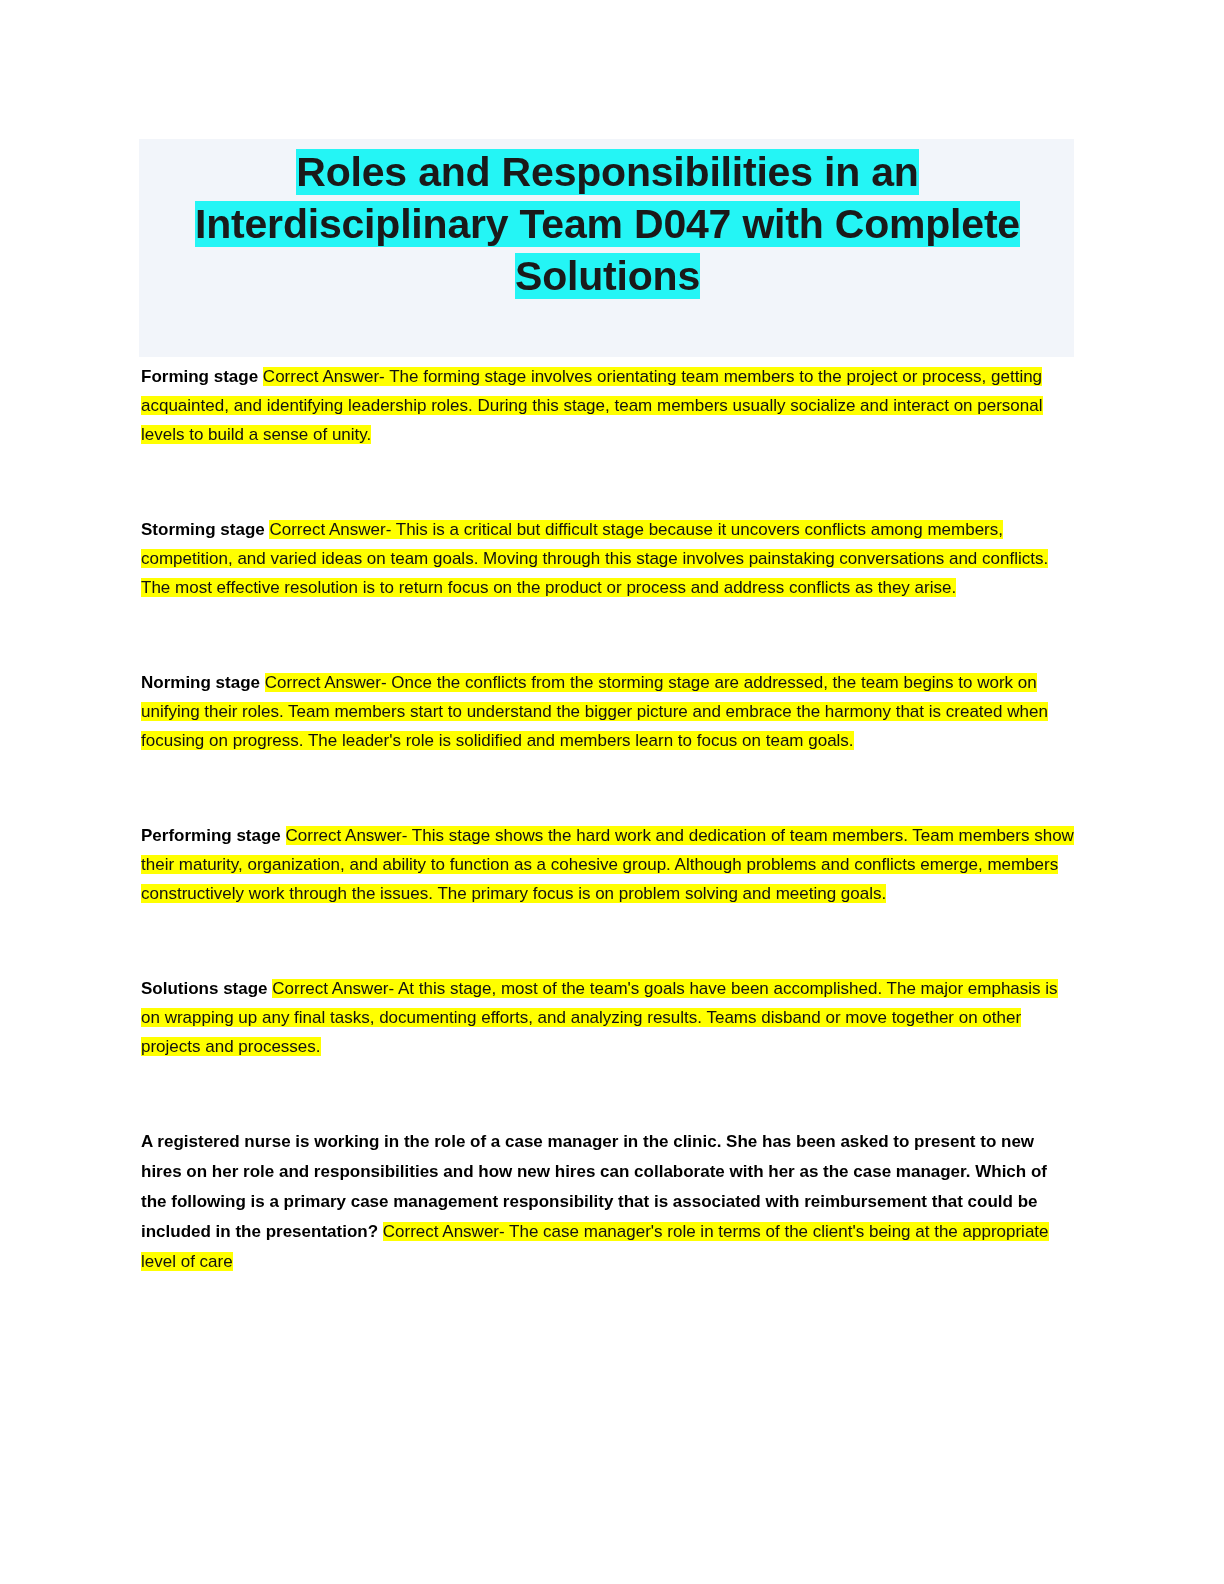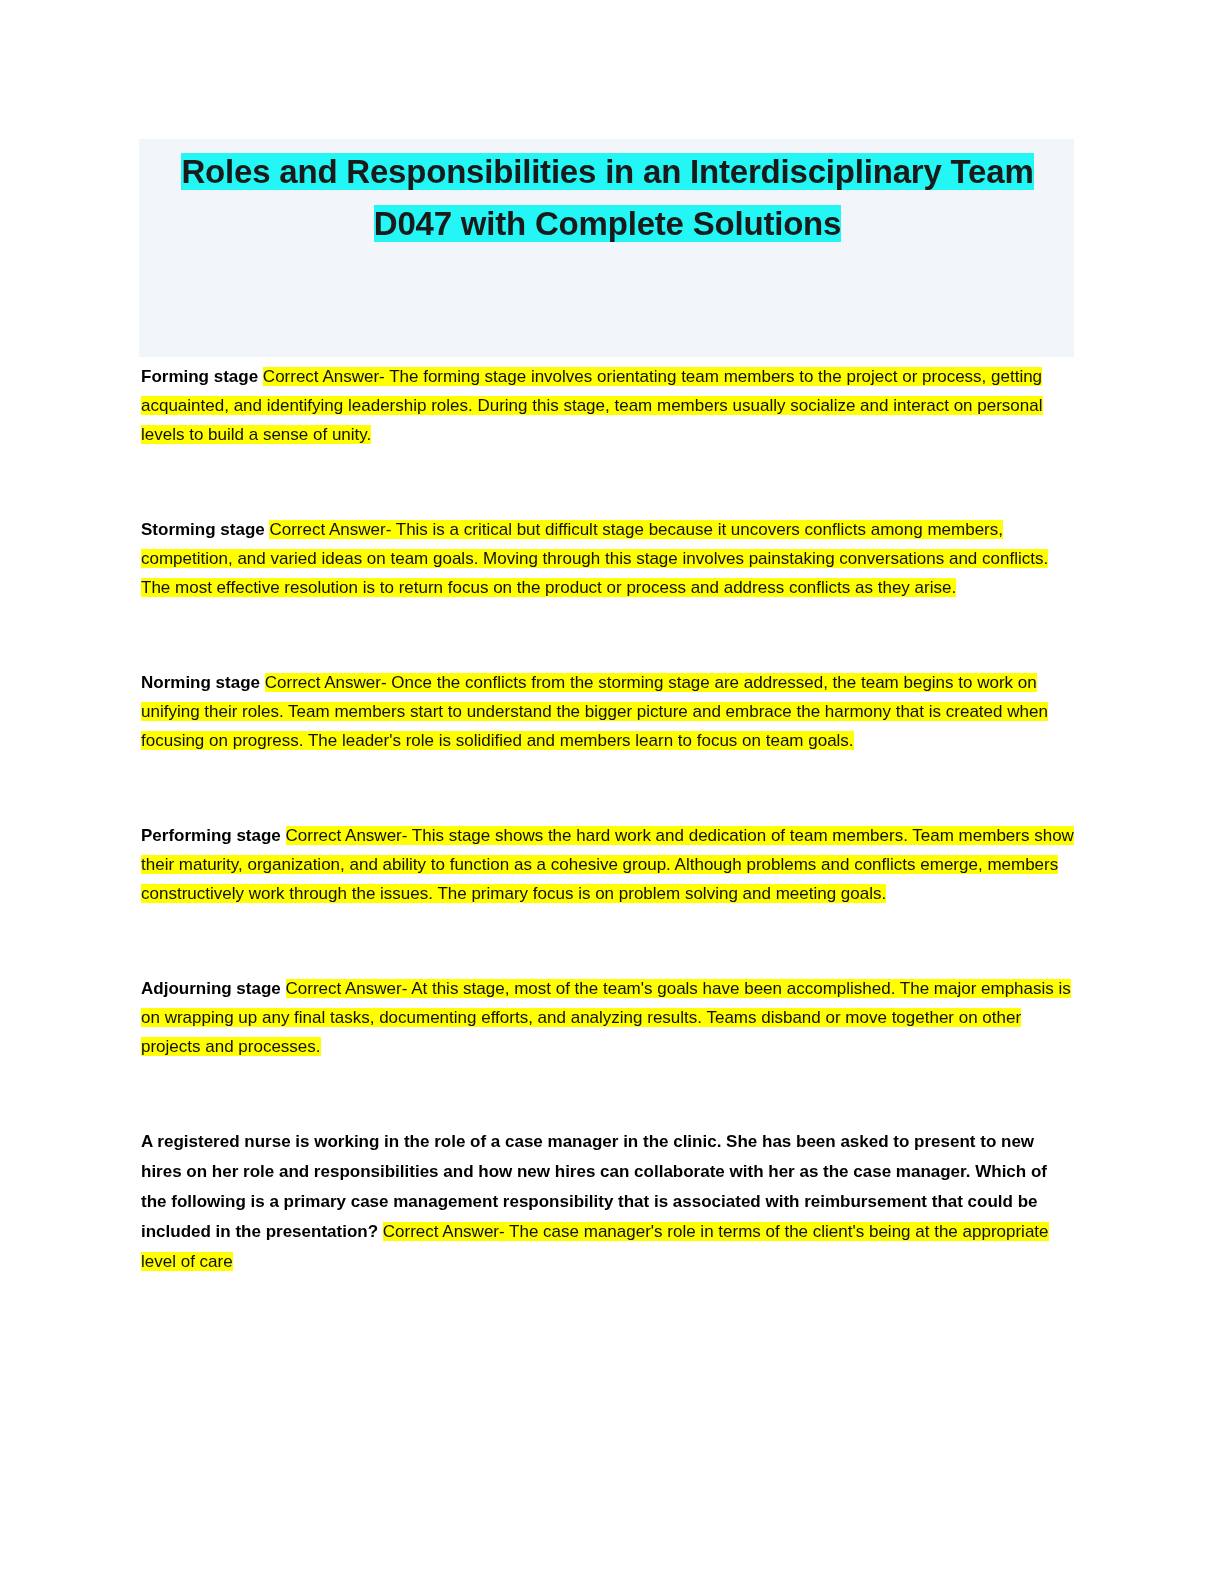--- a/index.html
+++ b/index.html
@@ -28,21 +28,21 @@
     width: 935px;
     height: 218px;
     background: #f2f5fa;
   }
   .title-text {
     position: absolute;
     left: 160px;
     top: 146px;
     width: 895px;
     text-align: center;
-    font-size: 33px;
+    font-size: 41px;
     font-weight: bold;
     line-height: 52px;
     color: #1a1a1a;
     letter-spacing: -0.2px;
   }
   .title-text .hl-cyan {
     background: #24f5f5;
     box-decoration-break: clone;
     -webkit-box-decoration-break: clone;
   }
@@ -87,18 +87,18 @@
   <div class="body">
 
     <div class="qa"><span class="q">Forming stage </span><span class="a">Correct Answer- The forming stage involves orientating team members to the project or process, getting acquainted, and identifying leadership roles. During this stage, team members usually socialize and interact on personal levels to build a sense of unity.</span></div>
 
     <div class="qa"><span class="q">Storming stage </span><span class="a">Correct Answer- This is a critical but difficult stage because it uncovers conflicts among members, competition, and varied ideas on team goals. Moving through this stage involves painstaking conversations and conflicts. The most effective resolution is to return focus on the product or process and address conflicts as they arise.</span></div>
 
     <div class="qa"><span class="q">Norming stage </span><span class="a">Correct Answer- Once the conflicts from the storming stage are addressed, the team begins to work on unifying their roles. Team members start to understand the bigger picture and embrace the harmony that is created when focusing on progress. The leader's role is solidified and members learn to focus on team goals.</span></div>
 
     <div class="qa"><span class="q">Performing stage </span><span class="a">Correct Answer- This stage shows the hard work and dedication of team members. Team members show their maturity, organization, and ability to function as a cohesive group. Although problems and conflicts emerge, members constructively work through the issues. The primary focus is on problem solving and meeting goals.</span></div>
 
-    <div class="qa"><span class="q">Adjourning stage </span><span class="a">Correct Answer- At this stage, most of the team's goals have been accomplished. The major emphasis is on wrapping up any final tasks, documenting efforts, and analyzing results. Teams disband or move together on other projects and processes.</span></div>
+    <div class="qa"><span class="q">Solutions stage </span><span class="a">Correct Answer- At this stage, most of the team's goals have been accomplished. The major emphasis is on wrapping up any final tasks, documenting efforts, and analyzing results. Teams disband or move together on other projects and processes.</span></div>
 
     <div class="qa long-question"><span class="q">A registered nurse is working in the role of a case manager in the clinic. She has been asked to present to new hires on her role and responsibilities and how new hires can collaborate with her as the case manager. Which of the following is a primary case management responsibility that is associated with reimbursement that could be included in the presentation? </span><span class="a">Correct Answer- The case manager's role in terms of the client's being at the appropriate level of care</span></div>
 
   </div>
 </div>
 
 </body></html>

